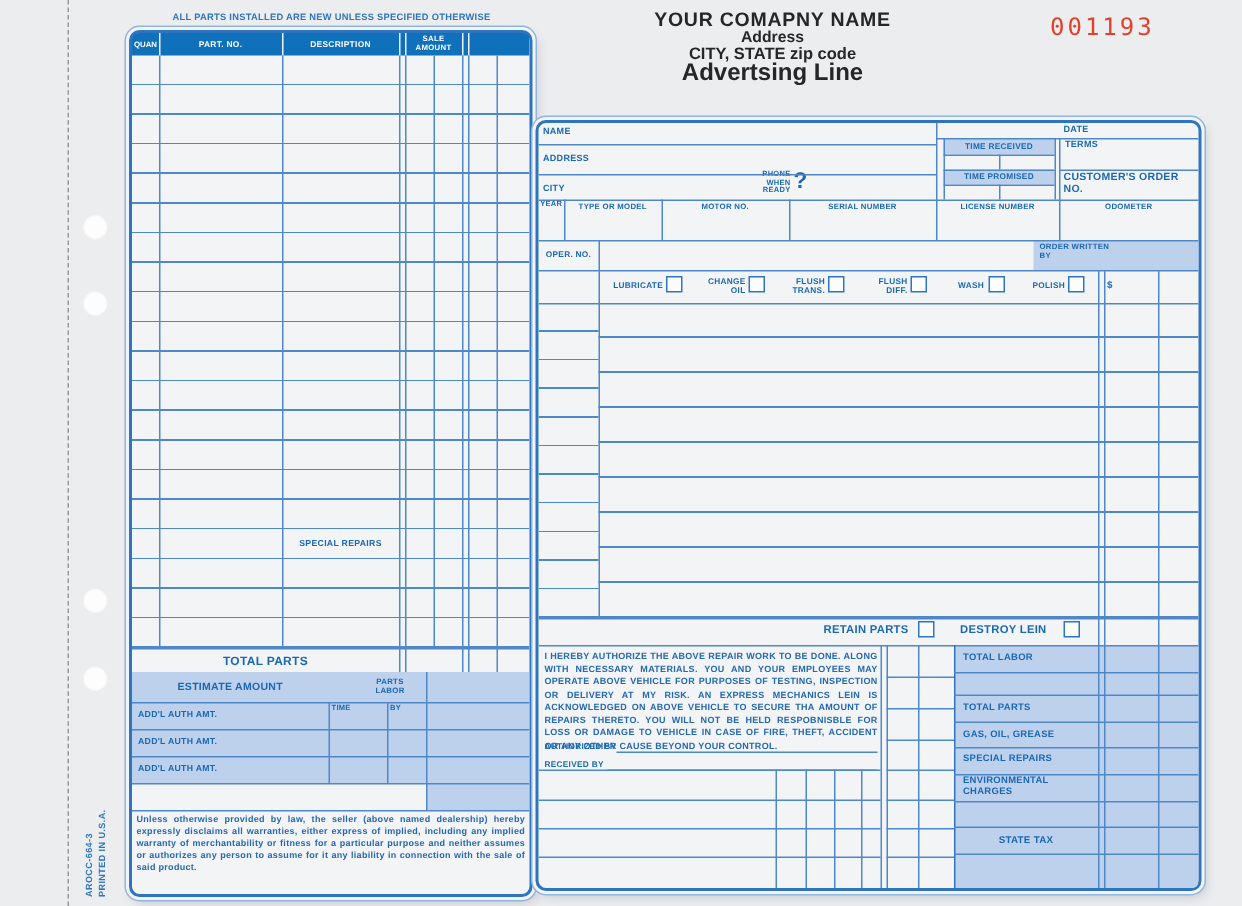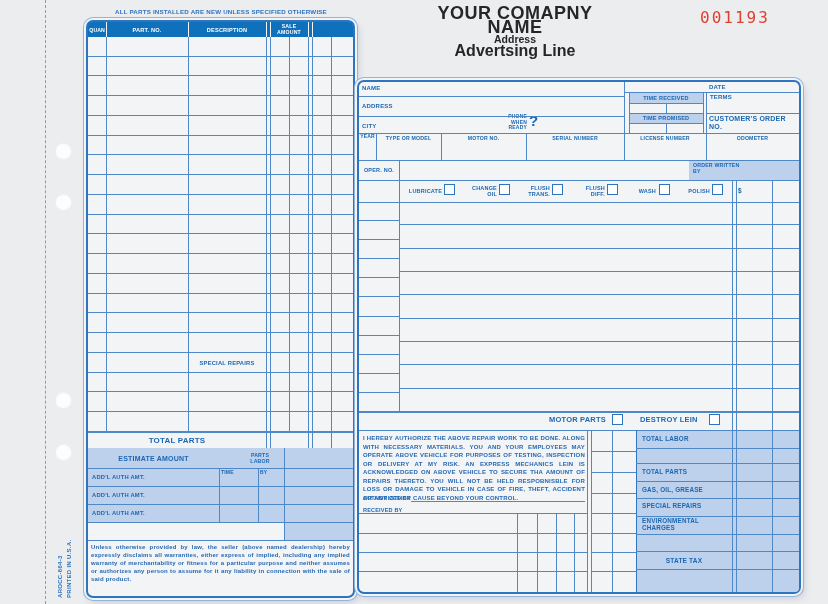--- a/index.html
+++ b/index.html
@@ -43,22 +43,23 @@
     <div class="abs" style="left:55px;top:194px;width:17px;height:17px;border-radius:50%;background:#fdfdfd;box-shadow:inset 0 0 2px rgba(0,0,0,.13)"></div>
     <div class="abs" style="left:55px;top:392px;width:17px;height:17px;border-radius:50%;background:#fdfdfd;box-shadow:inset 0 0 2px rgba(0,0,0,.13)"></div>
     <div class="abs" style="left:55px;top:444px;width:17px;height:17px;border-radius:50%;background:#fdfdfd;box-shadow:inset 0 0 2px rgba(0,0,0,.13)"></div>
     <div class="abs" style="left:56px;top:468px;width:28px;height:130px;writing-mode:vertical-rl;transform:rotate(180deg);font-size:6px;font-weight:700;color:var(--ink);letter-spacing:.3px;line-height:9px">
       <div>AROCC-664-3</div>
       <div>PRINTED IN U.S.A.</div>
     </div>
   </div>
 
   <div class="abs" style="left:410px;top:6px;width:210px;text-align:center;color:var(--dark);font-weight:700">
-    <div style="font-size:18px;letter-spacing:.5px;line-height:14px">YOUR COMAPNY NAME</div>
+    <div style="font-size:13px;letter-spacing:.5px;line-height:14px">YOUR COMAPNY NAME</div>
     <div style="font-size:10.5px;line-height:11px">Address</div>
+    <div style="font-size:11px;line-height:11.5px">CITY, STATE zip code</div>
     <div style="font-size:16px;line-height:11.5px">Advertsing Line</div>
   </div>
 
   <div class="abs" style="left:700px;top:8px;width:100px;font-family:'DejaVu Sans Mono',monospace;font-size:16px;letter-spacing:2px;color:var(--red)">001193</div>
 
   <div class="lbl ctr" style="left:92px;top:8px;width:258px;font-size:6.2px;color:var(--ink)">ALL PARTS INSTALLED ARE NEW UNLESS SPECIFIED OTHERWISE</div>
 
   <div class="panel" style="left:86px;top:20px;width:269px;height:578px">
     <div class="inner">
 
@@ -189,21 +190,21 @@
         <div class="lbl ctr" style="left:266px;top:0;width:31px;height:22px;font-size:5.5px;justify-content:flex-end">WASH</div>
         <div class="cb" style="left:300px;top:4px"></div>
         <div class="lbl ctr" style="left:317px;top:0;width:34px;height:22px;font-size:5.5px;justify-content:flex-end">POLISH</div>
         <div class="cb" style="left:353px;top:4px"></div>
         <div class="lbl" style="left:379px;top:7px;font-size:6.5px">$</div>
       </div>
 
       <div class="ruled" style="left:0;top:120px;width:40px;height:210px;background:repeating-linear-gradient(to bottom,transparent 0px 18.09px,var(--line) 18.09px 19.09px)"></div>
       <div class="ruled" style="left:40px;top:120px;width:400px;height:210px;background:repeating-linear-gradient(to bottom,transparent 0px 22.33px,var(--line) 22.33px 23.33px)"></div>
 
-      <div class="lbl" style="left:190px;top:333px;font-size:7.5px">MOTOR PARTS</div>
+      <div class="lbl" style="left:190px;top:333px;font-size:7.5px">RETAIN PARTS</div>
       <div class="cb" style="left:253px;top:332px"></div>
       <div class="lbl" style="left:281px;top:333px;font-size:7.5px">DESTROY LEIN</div>
       <div class="cb" style="left:350px;top:332px"></div>
 
       <div class="lbl wrap just" style="left:4px;top:352px;width:222px;font-size:6px;line-height:8.5px;color:#2568b4">I HEREBY AUTHORIZE THE ABOVE REPAIR WORK TO BE DONE. ALONG WITH NECESSARY MATERIALS. YOU AND YOUR EMPLOYEES MAY OPERATE ABOVE VEHICLE FOR PURPOSES OF TESTING, INSPECTION OR DELIVERY AT MY RISK. AN EXPRESS MECHANICS LEIN IS ACKNOWLEDGED ON ABOVE VEHICLE TO SECURE THA AMOUNT OF REPAIRS THERETO. YOU WILL NOT BE HELD RESPOBNISBLE FOR LOSS OR DAMAGE TO VEHICLE IN CASE OF FIRE, THEFT, ACCIDENT OR ANY OTHER CAUSE BEYOND YOUR CONTROL.</div>
       <div class="lbl" style="left:4px;top:413px;font-size:5.5px">AUTHORIZED BY</div>
       <div class="abs" style="left:52px;top:419px;width:174px;height:1px;background:var(--line)"></div>
       <div class="lbl" style="left:4px;top:425px;font-size:5.5px">RECEIVED BY</div>
       <div class="abs" style="left:46px;top:431px;width:180px;height:1px;background:var(--line)"></div>
 

